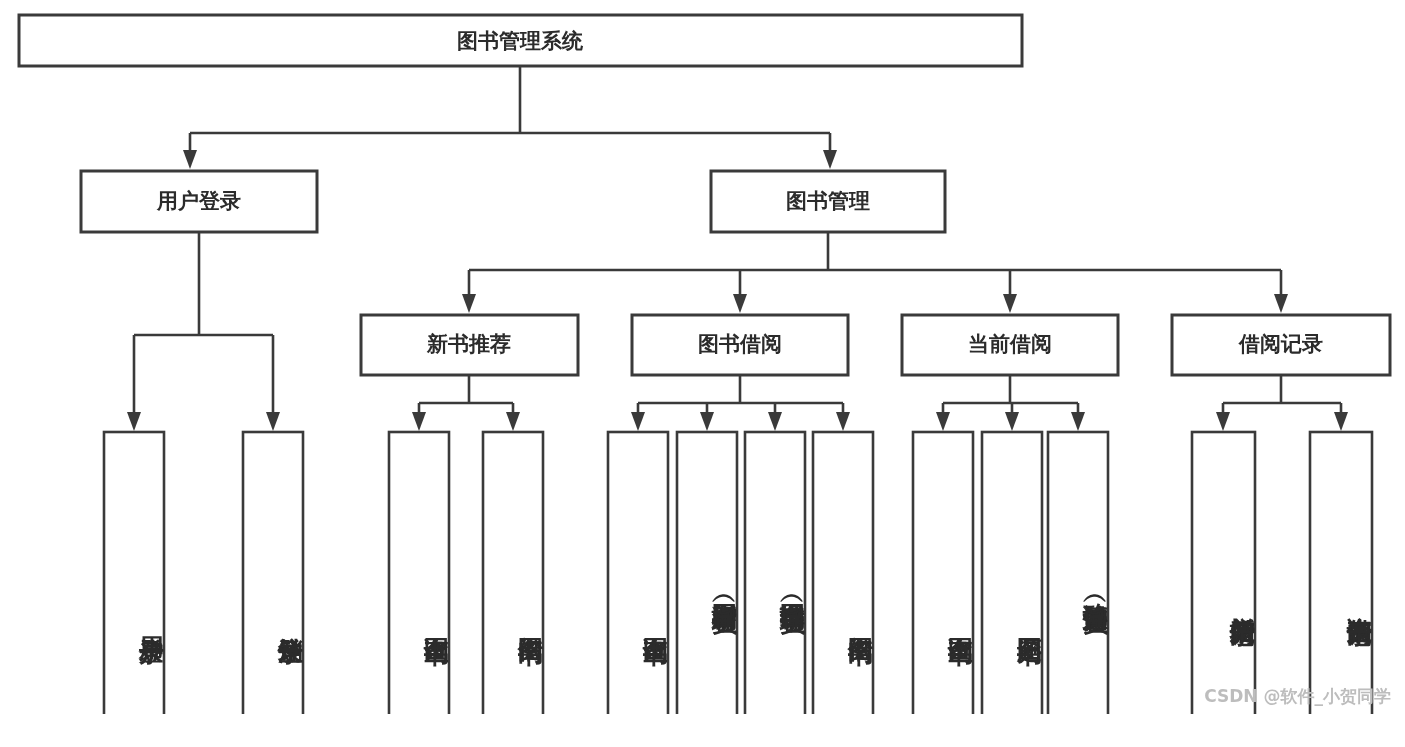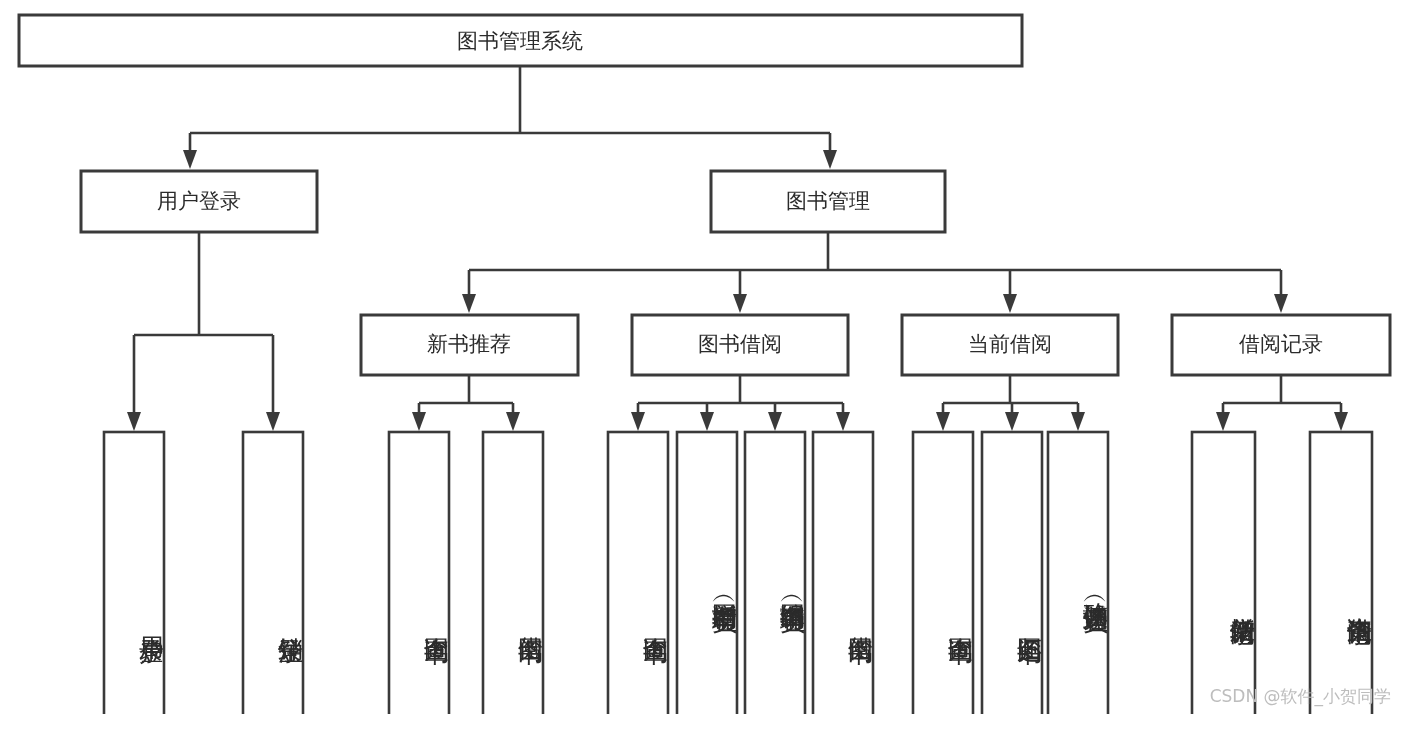--- a/index.html
+++ b/index.html
@@ -10,20 +10,21 @@
   }
   body {
     font-family: "DejaVu Sans", "Liberation Sans", sans-serif;
   }
   #diagram-root {
     position: relative;
     width: 1405px;
     height: 714px;
     background: #ffffff;
     overflow: hidden;
+    font-weight: bold;
   }
   svg#tree-svg {
     position: absolute;
     left: 0;
     top: 0;
     width: 1405px;
     height: 747px;
     display: block;
   }
   .node-box {

